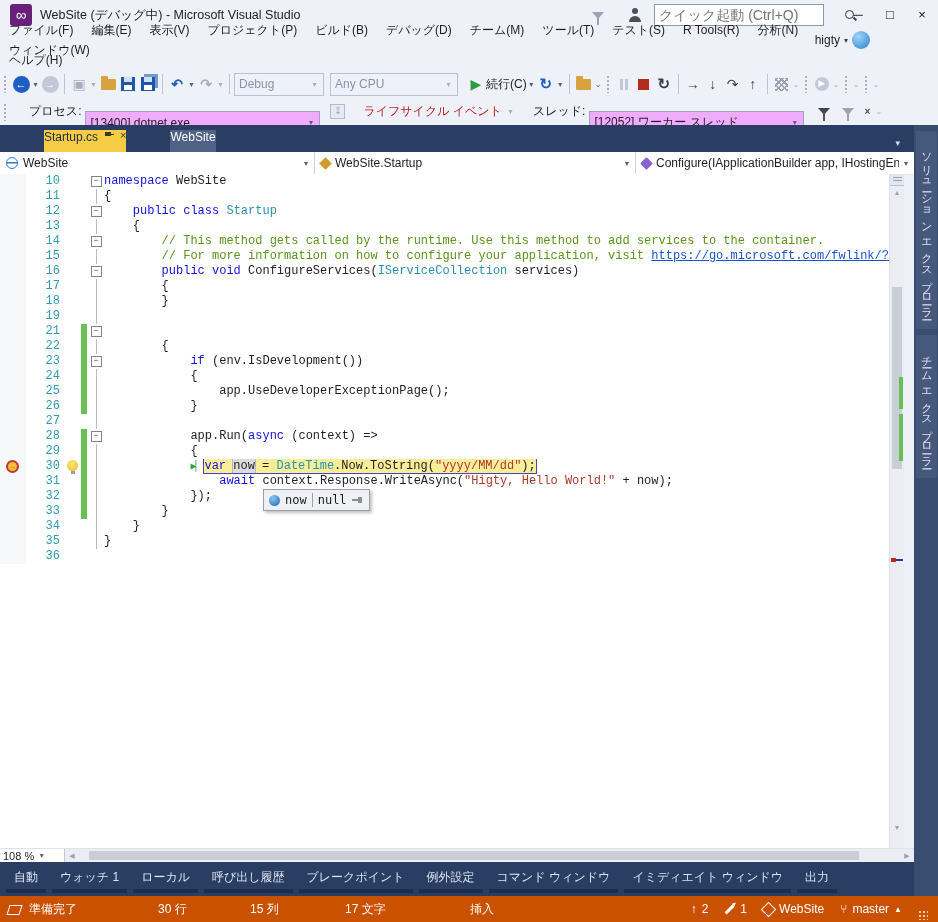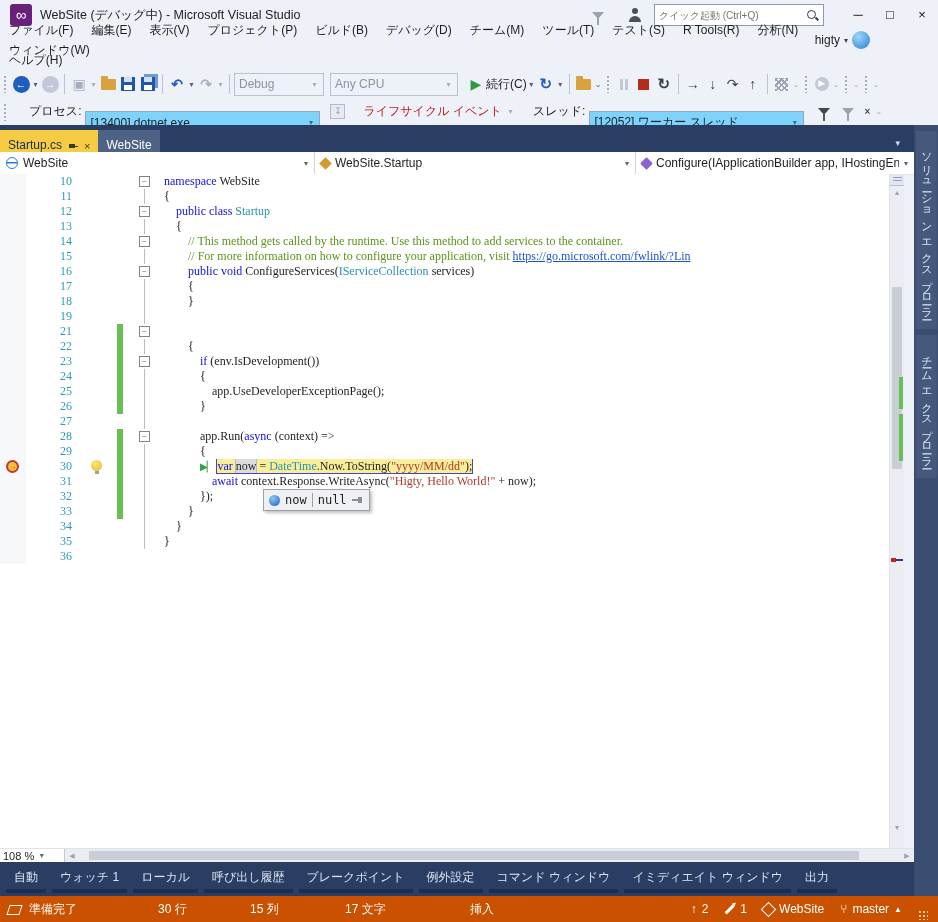--- a/index.html
+++ b/index.html
@@ -9,21 +9,21 @@
   .vs-logo{width:22px;height:22px;margin:0 8px 0 10px;background:#68217a;color:#fff;border-radius:3px;font-size:15px;line-height:22px;text-align:center;flex:none;}
   .title-text{font-size:12.5px;color:#222;}
   .tb-right{position:absolute;right:0;top:0;height:30px;display:flex;align-items:center;}
   .funnel{width:0;height:0;border-left:6px solid transparent;border-right:6px solid transparent;border-top:7px solid #555;position:relative;margin:0 12px;}
   .funnel:after{content:"";position:absolute;left:-1px;top:-2px;width:2px;height:8px;background:#555;}
   .funnel.lite{border-top-color:#9aa2b4;}.funnel.lite:after{background:#9aa2b4;}
   .person{width:14px;height:14px;position:relative;margin:0 12px;}
   .person:before{content:"";position:absolute;left:4px;top:0;width:6px;height:6px;border-radius:50%;background:#4a4f58;}
   .person:after{content:"";position:absolute;left:1px;bottom:0;width:12px;height:6px;border-radius:6px 6px 0 0;background:#4a4f58;}
   .quicklaunch{display:flex;align-items:center;width:168px;height:20px;background:#fff;border:1px solid #8a99b4;margin-right:18px;}
-  .quicklaunch input{border:none;outline:none;flex:1;font-size:10px;font-family:"Liberation Sans",sans-serif;color:#333;padding:0 4px;background:transparent;}
+  .quicklaunch input{border:none;outline:none;flex:1;font-size:14px;font-family:"Liberation Sans",sans-serif;color:#333;padding:0 4px;background:transparent;}
   .magnifier{width:13px;height:13px;position:relative;flex:none;margin-right:4px;}
   .magnifier:before{content:"";position:absolute;left:1px;top:1px;width:7px;height:7px;border:1.5px solid #33383f;border-radius:50%;}
   .magnifier:after{content:"";position:absolute;left:9px;top:9px;width:4px;height:1.8px;background:#33383f;transform:rotate(45deg);}
   .win-btn{width:32px;text-align:center;font-size:13px;color:#111;line-height:30px;}
   
   .menubar{position:absolute;left:0;top:30px;width:876px;height:20px;display:flex;align-items:center;}
   .menubar2{position:absolute;left:0;top:50px;width:938px;height:20px;display:flex;}
   .menu-item{padding:0 9px;line-height:20px;white-space:nowrap;}
   .menu-right{position:absolute;right:6px;top:0;height:20px;display:flex;align-items:center;gap:4px;}
   .user-avatar{width:18px;height:18px;border-radius:50%;background:radial-gradient(circle at 35% 30%,#9fd8f5,#2b7cd3);}
@@ -43,50 +43,50 @@
   .floppy{width:14px;height:14px;background:#1f57a8;position:relative;flex:none;}
   .floppy:before{content:"";position:absolute;left:3px;top:0;width:8px;height:5px;background:#cfe0f5;}
   .floppy:after{content:"";position:absolute;left:3px;bottom:1px;width:8px;height:5px;background:#fff;}
   .floppy.multi{box-shadow:3px -3px 0 0 #6f9bd1;}
   .folder{width:15px;height:11px;background:#d8a33e;position:relative;border-radius:1px;flex:none;}
   .folder:before{content:"";position:absolute;left:0;top:-3px;width:7px;height:3px;background:#d8a33e;border-radius:1px 1px 0 0;}
   .hatch{width:13px;height:13px;background:repeating-linear-gradient(45deg,#9aa2b4 0 1.5px,transparent 1.5px 4px),repeating-linear-gradient(-45deg,#9aa2b4 0 1.5px,transparent 1.5px 4px);flex:none;}
   .combo{display:flex;align-items:center;height:21px;border:1px solid #b9c0d4;background:#eef1f8;padding:0 4px;gap:4px;flex:none;}
   .combo .val{flex:1;white-space:nowrap;overflow:hidden;}
   .combo.disabled .val{color:#8a93a8;}
-  .combo.white{background:#7dd3fc;border-color:#9aa5bd;margin-top:22px;}
+  .combo.white{background:#f0abfc;border-color:#9aa5bd;margin-top:22px;}
   .tool-label{margin:0 4px 0 18px;white-space:nowrap;}
   .tool-label.grayed{color:#b91c1c;}
   .pause-ic{display:flex;gap:2px;flex:none;}
   .pause-ic i{width:3px;height:11px;background:#c2c8d8;}
   .stop-ic{width:11px;height:11px;background:#b32c1c;flex:none;}
   .lifecycle-ic{width:13px;height:13px;border:1px solid #b4baca;background:#e6eaf4;color:#9aa2b4;font-size:9px;line-height:12px;text-align:center;flex:none;}
   .flagx{position:relative;width:14px;height:13px;flex:none;color:#4a4f58;font-size:10px;font-weight:bold;text-align:center;line-height:13px;}
   
   .tabwell{position:absolute;left:0;top:125px;width:914px;height:27px;background:#2a3e63;}
   .doc-tabs{position:absolute;left:0;bottom:0;display:flex;height:22px;}
-  .doc-tab{display:flex;align-items:flex-end;padding:0 8px;gap:6px;font-size:12px;}
+  .doc-tab{display:flex;align-items:flex-start;padding:0 0;gap:6px;font-size:12px;margin-left:44px;}
   .doc-tab.active{background:#f5cc44;color:#1b2a4a;}
   .doc-tab.inactive{background:#4d6285;color:#fff;}
   .tab-pin{width:10px;height:10px;position:relative;}
   .tab-pin:before{content:"";position:absolute;left:1px;top:2px;width:6px;height:4px;background:#3a3a1e;}
   .tab-pin:after{content:"";position:absolute;left:7px;top:3.5px;width:3px;height:1.5px;background:#3a3a1e;}
   .tab-close{font-size:11px;line-height:11px;color:#3a3a1e;}
   .doc-list-arrow{position:absolute;right:14px;bottom:4px;color:#d7deeb;font-size:9px;}
   
   .navbar{position:absolute;left:0;top:152px;width:914px;height:22px;background:#fff;display:flex;border-bottom:1px solid #e3e6ec;}
   .nav-combo{display:flex;align-items:center;gap:5px;padding:0 6px;border-right:1px solid #cfd4dd;overflow:hidden;}
   .nav-combo .val{flex:1;white-space:nowrap;overflow:hidden;}
   .nav-caret{font-size:8px;color:#5a6373;flex:none;}
   .globe-ic{width:12px;height:12px;border-radius:50%;border:1.5px solid #2b7cd3;box-sizing:border-box;background:linear-gradient(#2b7cd3,#2b7cd3) center/100% 1.5px no-repeat;flex:none;}
   .class-ic{width:9px;height:9px;background:#d29a2c;transform:rotate(45deg);flex:none;}
   .method-ic{width:9px;height:9px;background:#8a63d2;transform:rotate(45deg);border-radius:1px;flex:none;}
   
   .editor{position:absolute;left:0;top:174px;width:889px;height:674px;background:#fff;overflow:hidden;}
-  .crow{display:flex;height:15px;line-height:15px;font-family:Liberation Serif, serif;font-size:12px;gap:12px;}
+  .crow{display:flex;height:15px;line-height:15px;font-family:Liberation Mono, monospace;font-size:12px;}
   .m-bp{width:26px;flex:none;position:relative;background:#f7f8fa;}
   .m-num{width:34px;flex:none;text-align:right;padding-right:6px;color:#2f9bb5;}
   .m-bulb{width:14px;flex:none;position:relative;}
   .m-bar{width:8px;flex:none;}
   .m-bar.on{background:linear-gradient(#68c054,#68c054) 1px 0/6px 100% no-repeat;}
   .m-fold{width:16px;flex:none;display:flex;align-items:center;justify-content:center;}
   .m-fold.line{background:linear-gradient(#b8bcc8,#b8bcc8) center/1px 100% no-repeat;}
   .fold-box{width:11px;height:11px;box-sizing:border-box;border:1px solid #848484;background:#fff;font-size:9px;line-height:8px;text-align:center;color:#555;}
   .m-code{flex:1;white-space:pre;overflow:hidden;}
   .kw{color:#1111e0;} .ty{color:#2b91af;} .cm{color:#5a9419;} .st{color:#b03a2a;} .pl{color:#1e1e1e;}

